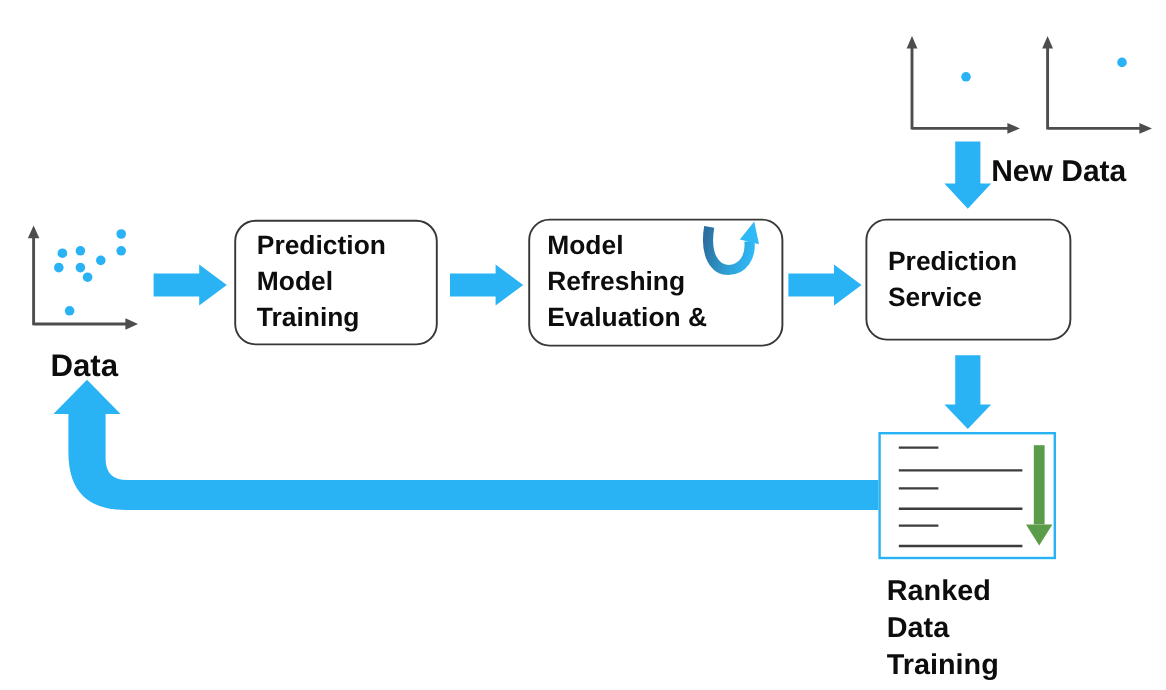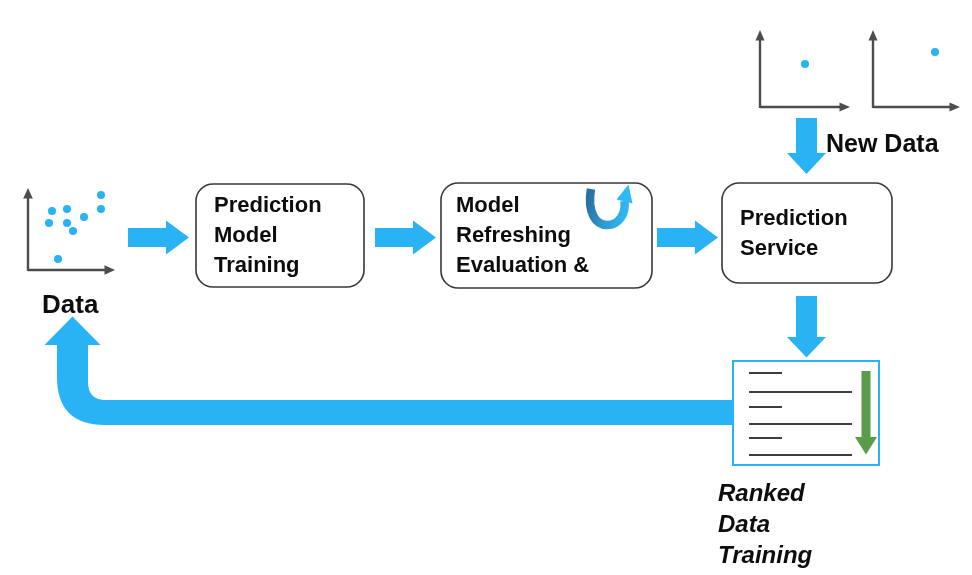--- a/index.html
+++ b/index.html
@@ -99,19 +99,19 @@
     <span class="line">Evaluation &amp;</span>
   </div>
 
   <div class="box-label" style="left:740px;top:203px;">
     <span class="line">Prediction</span>
     <span class="line">Service</span>
   </div>
 
   <div class="label" style="left:826px;top:129px;font-size:25px;">New Data</div>
 
-  <div class="caption-lines" style="left:718px;top:477px;font-style:italic;">
+  <div class="caption-lines" style="left:739px;top:477px;">
     <span class="line">Ranked</span>
     <span class="line">Data</span>
     <span class="line">Training</span>
   </div>
 
 </div>
 
 </body></html>

